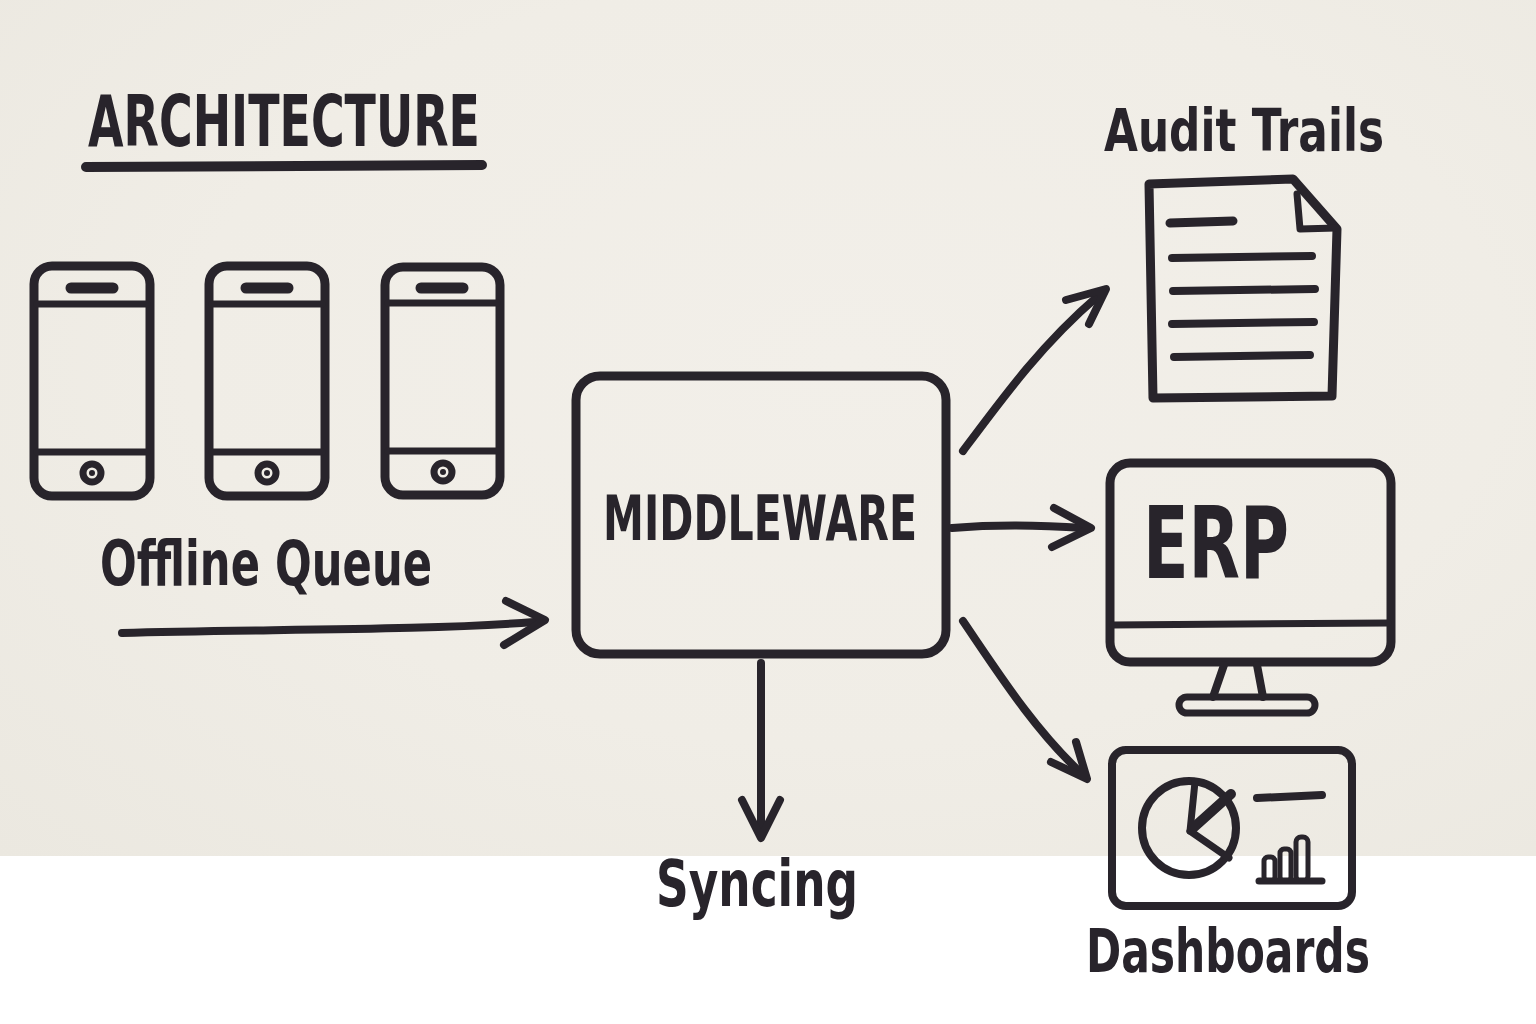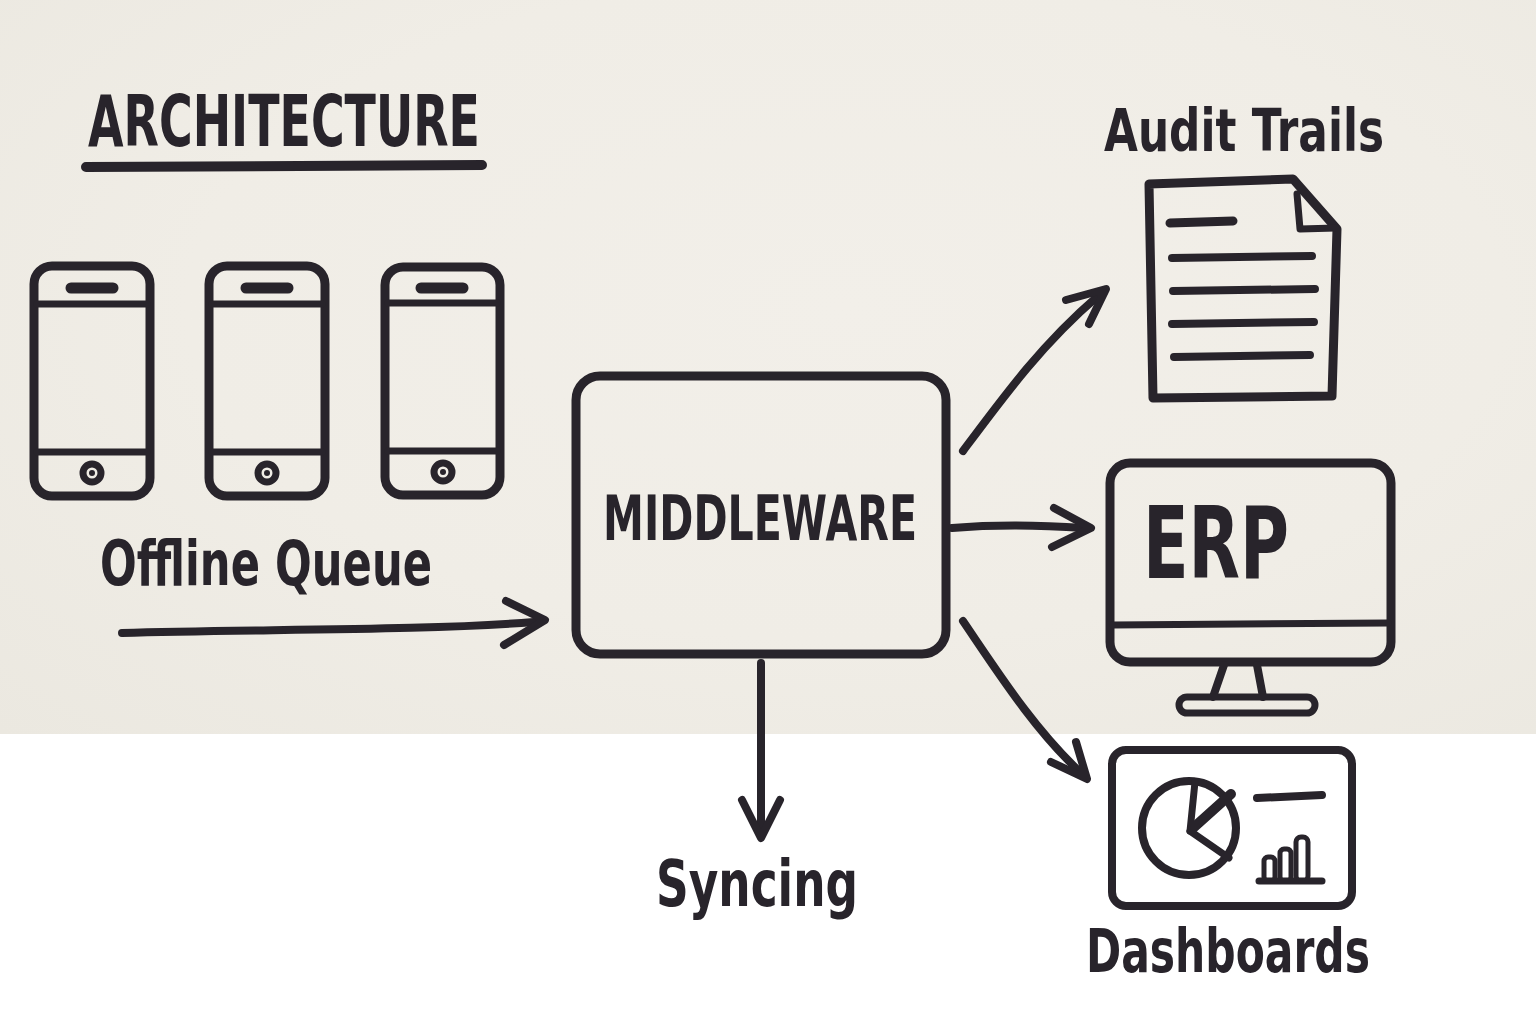--- a/index.html
+++ b/index.html
@@ -3,21 +3,21 @@
 <meta charset="utf-8">
 <style>
   html, body {
     margin: 0; padding: 0;
     width: 1536px; height: 1024px;
     overflow: hidden;
     font-family: "DejaVu Sans", sans-serif;
   }
   .canvas {
     position: relative;
-    width: 1536px; height: 734px;
+    width: 1536px; height: 856px;
     background: radial-gradient(ellipse at 55% 42%, #f2efe9 0%, #f0ede6 55%, #ebe8e0 100%);
   }
   svg { display: block; }
   .ink   { stroke: #28242b; fill: none; stroke-linecap: round; stroke-linejoin: round; }
   .fill-ink { fill: #28242b; stroke: none; }
   text.hand {
     fill: #28242b;
     font-family: "DejaVu Sans", sans-serif;
     font-weight: bold;
     letter-spacing: 0px;

